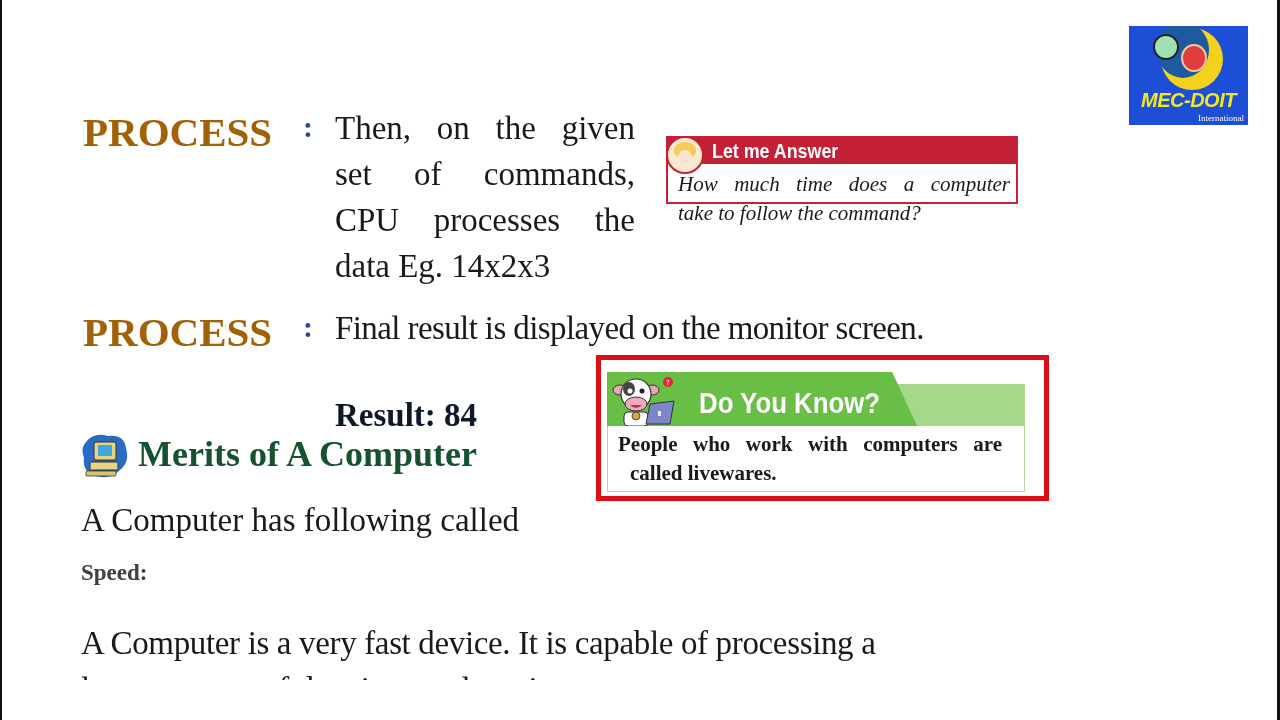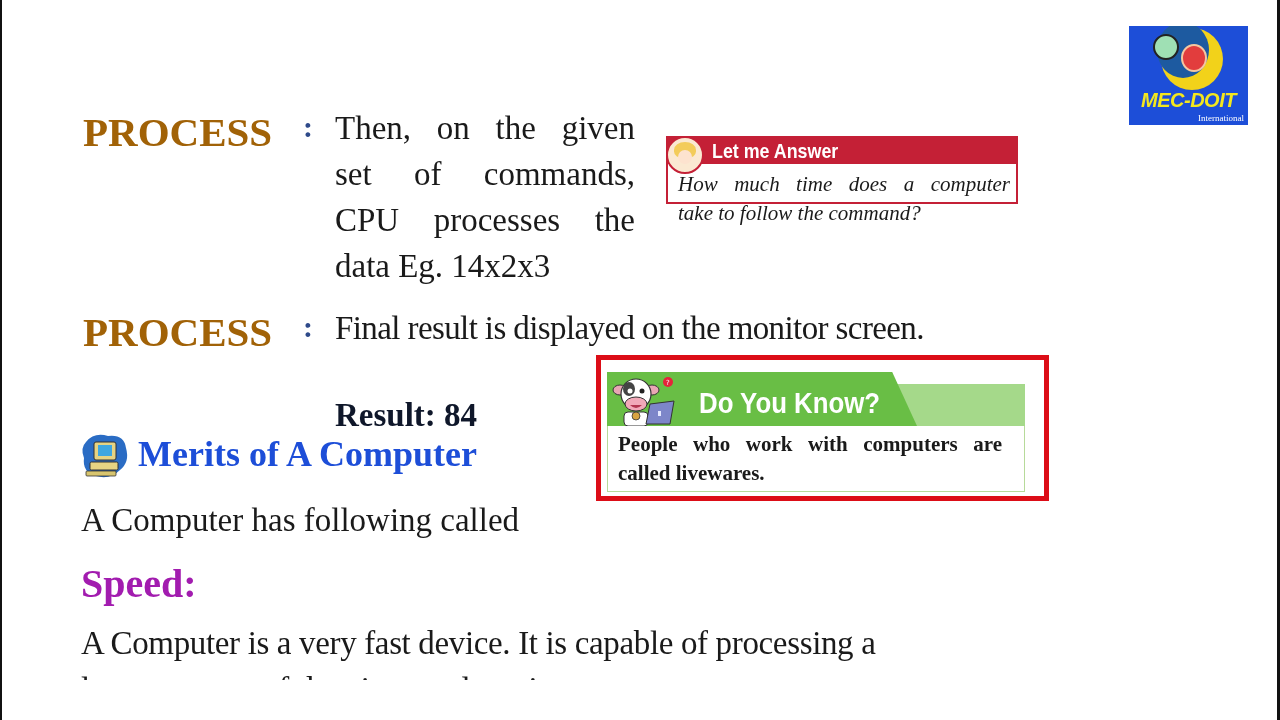--- a/index.html
+++ b/index.html
@@ -113,30 +113,30 @@
       font-family: "Liberation Sans", sans-serif; font-weight: bold; font-size: 30px; line-height: 34px;
       transform: scaleX(0.86); transform-origin: left center; white-space: nowrap;
     }
     .cow {
       position: absolute; left: 612px; top: 374px; width: 80px; height: 52px;
     }
     .know-body {
       position: absolute; left: 618px; top: 430px; width: 384px; font-size: 21px; line-height: 29px; color: #1a1a1a;
     }
     .know-body span { display: block; text-align: justify; text-align-last: justify; font-weight: bold; }
-    .know-body span.last { text-align-last: left; }
+    .know-body span.last { text-align-last: left; margin-left: 12px; }
 
     
     .merits-icon { position: absolute; left: 80px; top: 432px; width: 50px; height: 48px; }
     .merits-heading {
-      position: absolute; left: 138px; top: 433px; font-size: 36px; font-weight: bold; color: #1d4ed8;
+      position: absolute; left: 138px; top: 433px; font-size: 36px; font-weight: bold; color: #14532d;
       white-space: nowrap;
     }
     .merits-intro { left: 81px; top: 497px; white-space: nowrap; }
-    .speed-label { position: absolute; left: 81px; top: 560px; font-size: 40px; font-weight: bold; color: #a21caf; }
+    .speed-label { position: absolute; left: 81px; top: 560px; font-size: 23px; font-weight: bold; color: #404040; }
     .speed-text { left: 81px; top: 620px; width: 946px; white-space: nowrap; letter-spacing: -0.35px; }
     .speed-text-2 {
       position: absolute; left: 81px; top: 666px; font-size: 33px; white-space: nowrap; color: #1a1a1a;
       height: 14px; overflow: hidden; line-height: 46px;
     }
   </style>
 </head>
 <body>
 
 <div class="edge-left"></div>

